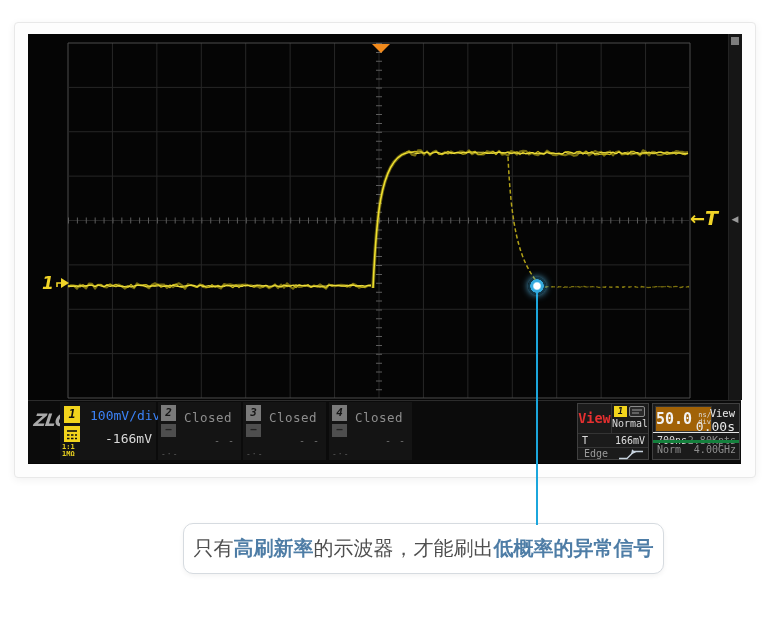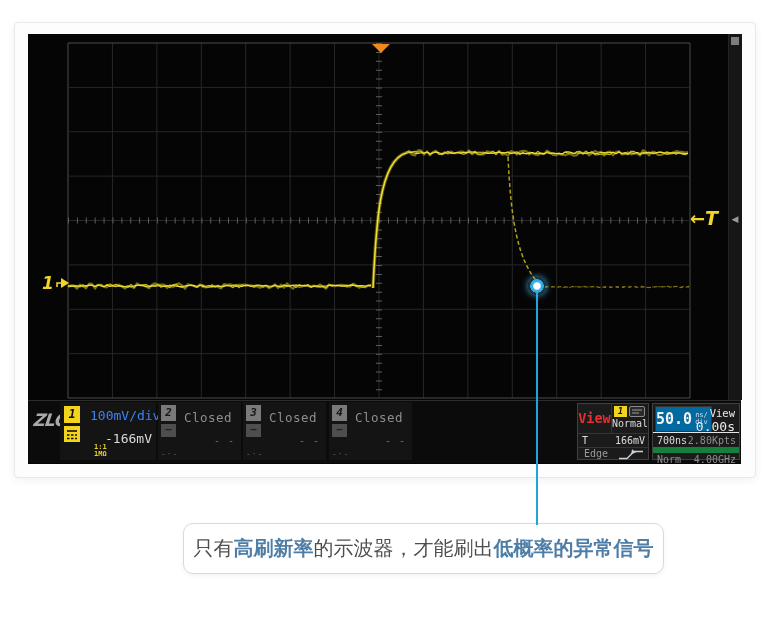--- a/index.html
+++ b/index.html
@@ -29,21 +29,21 @@
         letter-spacing:-1px;transform:skewX(-8deg);}
   .logo sup{font-size:8px;font-style:normal;letter-spacing:0;}
 
   .chblock{position:absolute;top:402px;height:58px;background:#141414;}
   .chblock.open{left:60px;width:96px;}
   .mono{font-family:"DejaVu Sans Mono","Liberation Mono",monospace;}
 
   .chip{position:absolute;text-align:center;font-style:italic;font-weight:bold;}
   .chip.yellow{left:4px;top:4px;width:16px;height:17px;background:#f2d41c;color:#111;font-size:12px;line-height:17px;}
   .coupling{position:absolute;left:4px;top:24px;width:16px;height:16px;background:#f2d41c;}
-  .probe{position:absolute;left:2px;top:42px;color:#e8d020;font-size:7px;line-height:7px;font-weight:bold;margin-left:32px;}
+  .probe{position:absolute;left:2px;top:42px;color:#e8d020;font-size:7px;line-height:7px;font-weight:bold;}
   .vdiv{position:absolute;left:30px;top:6px;width:68px;text-align:right;color:#3b82f6;font-size:13px;}
   .voffset{position:absolute;left:24px;top:29px;width:68px;text-align:right;color:#d9d9d9;font-size:13px;}
 
   .chblock.closed{width:83px;}
   .chip.grey{left:3px;top:3px;width:15px;height:16px;background:#7a7a7a;color:#161616;font-size:11px;line-height:16px;}
   .minusbox{position:absolute;left:3px;top:22px;width:15px;height:13px;background:#4e4e4e;color:#222;
             font-size:10px;line-height:12px;text-align:center;font-weight:bold;}
   .closed-label{position:absolute;left:20px;top:8px;width:60px;text-align:center;color:#8e8e8e;font-size:12.5px;letter-spacing:.5px;}
   .closed-dashes{position:absolute;right:6px;top:33px;color:#6f6f6f;font-size:10px;letter-spacing:1px;}
   .closed-sub{position:absolute;left:3px;bottom:1px;color:#5d5d5d;font-size:8px;letter-spacing:1px;}
@@ -58,28 +58,28 @@
   .trig-mode{position:absolute;left:34px;top:14px;width:36px;color:#d8d8d8;font-size:10px;}
   .trig-row2{position:relative;height:13px;border-bottom:1px solid #343434;color:#dddddd;font-size:10px;line-height:13px;}
   .trig-row2 .tl{position:absolute;left:4px;}
   .trig-row2 .lv{position:absolute;right:3px;}
   .trig-row3{position:relative;height:12px;color:#9a9a9a;font-size:10px;line-height:12px;}
   .trig-row3 .ty{position:absolute;left:6px;}
   .trig-row3 svg{position:absolute;right:4px;top:1px;}
 
   
   .tbpanel{position:absolute;left:652px;top:403px;width:88px;height:57px;background:#1b1b1b;border:1px solid #404040;box-sizing:border-box;}
-  .scalebox{position:absolute;left:2px;top:2px;width:55px;height:24px;background:#0369a1;border:1px solid #333;
-            display:flex;align-items:center;justify-content:flex-start;gap:3px;}
+  .scalebox{position:absolute;left:2px;top:2px;width:55px;height:24px;background:#a16207;border:1px solid #333;
+            display:flex;align-items:center;justify-content:space-between;gap:3px;}
   .scaleval{color:#f2f2f2;font-size:15px;font-weight:bold;}
   .scaleunit{color:#dddddd;font-size:7px;line-height:7px;text-align:left;}
   .view-label{position:absolute;right:4px;top:3px;color:#e8e8e8;font-size:10.5px;text-align:right;}
   .view-value{position:absolute;right:4px;top:15px;color:#e8e8e8;font-size:13px;text-align:right;}
   .tb-row2{position:absolute;left:0;top:28px;width:100%;height:15px;border-top:1px solid #e5e5e5;font-size:10px;line-height:15px;}
-  .tb-row3{position:absolute;left:0;top:43px;width:100%;height:14px;border-top:6px solid #15803d;font-size:10px;line-height:13px;}
+  .tb-row3{position:absolute;left:0;top:36px;width:100%;height:14px;border-top:3px solid #15803d;font-size:10px;line-height:13px;}
   .tb-left{position:absolute;left:4px;color:#dcdcdc;}
   .tb-right{position:absolute;right:3px;color:#8e8e8e;}
   .tb-row3 .tb-left{color:#8e8e8e;}
 
   
   .connector{position:absolute;left:536px;top:292px;width:2px;height:233px;background:#1ba6dc;z-index:30;}
   .glitch-dot{position:absolute;left:528px;top:277px;width:18px;height:18px;border-radius:50%;z-index:31;
       background:radial-gradient(circle,#ffffff 0 3px,#bfe9fa 3.5px,#35aade 4.5px 6.5px,rgba(53,170,222,.30) 7px 8.5px,rgba(53,170,222,0) 9px);
       box-shadow:0 0 7px rgba(90,195,245,.9);}
   .caption{position:absolute;left:183px;top:523px;width:479px;height:49px;background:#fff;

